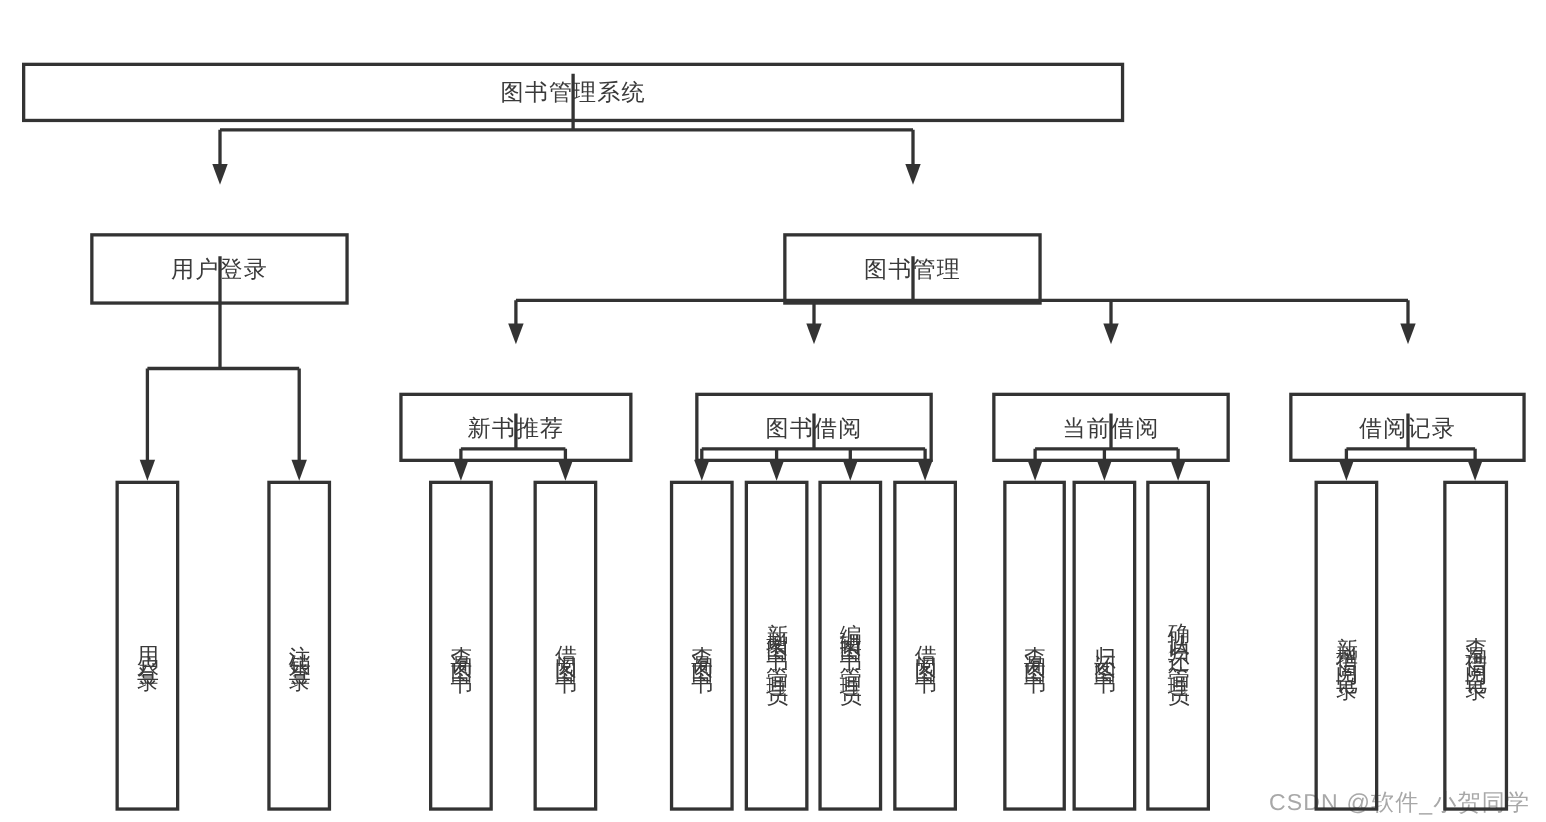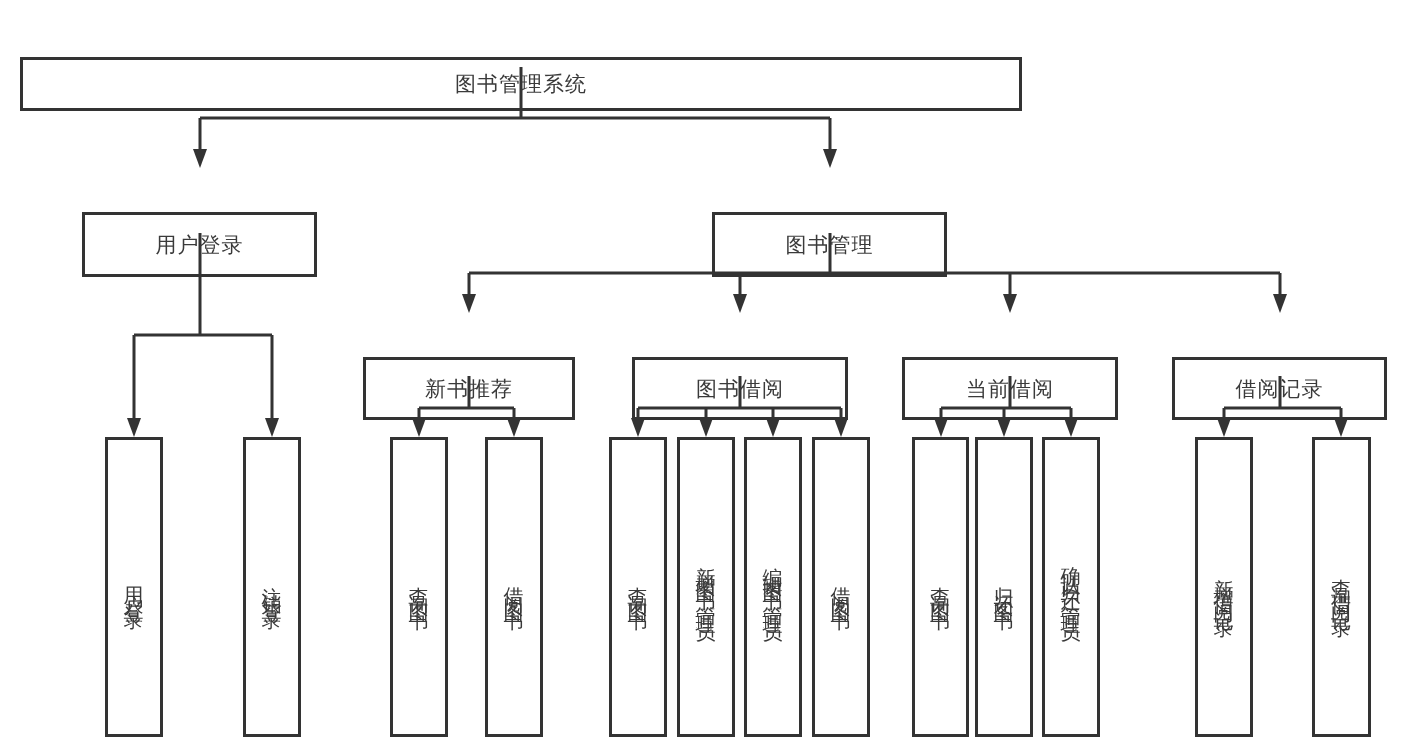--- a/index.html
+++ b/index.html
@@ -21,20 +21,21 @@
   .watermark {
     position:absolute; right:14px; bottom:4px; z-index:1;
     font-size:21px; color:#a8a8a8; letter-spacing:1px; white-space:nowrap;
   }
 </style>
 </head>
 <body>
 
 <div class="stage">
 
+  <div class="watermark">CSDN @软件_小贺同学</div>
 
   <svg class="connectors" width="1405" height="747" viewBox="0 0 1405 747">
     <g stroke="#333333" stroke-width="3" fill="none">
       <path d="M521,67 V118 M200,118 H830 M200,118 V152 M830,118 V152"></path>
       <path d="M200,233 V335 M134,335 H272 M134,335 V421 M272,335 V421"></path>
       <path d="M830,233 V273 M469,273 H1280 M469,273 V297 M740,273 V297 M1010,273 V297 M1280,273 V297"></path>
       <path d="M469,376 V408 M419,408 H514 M419,408 V421 M514,408 V421"></path>
       <path d="M740,376 V408 M638,408 H841 M638,408 V421 M706,408 V421 M773,408 V421 M841,408 V421"></path>
       <path d="M1010,376 V408 M941,408 H1071 M941,408 V421 M1004,408 V421 M1071,408 V421"></path>
       <path d="M1280,376 V408 M1224,408 H1341 M1224,408 V421 M1341,408 V421"></path>

